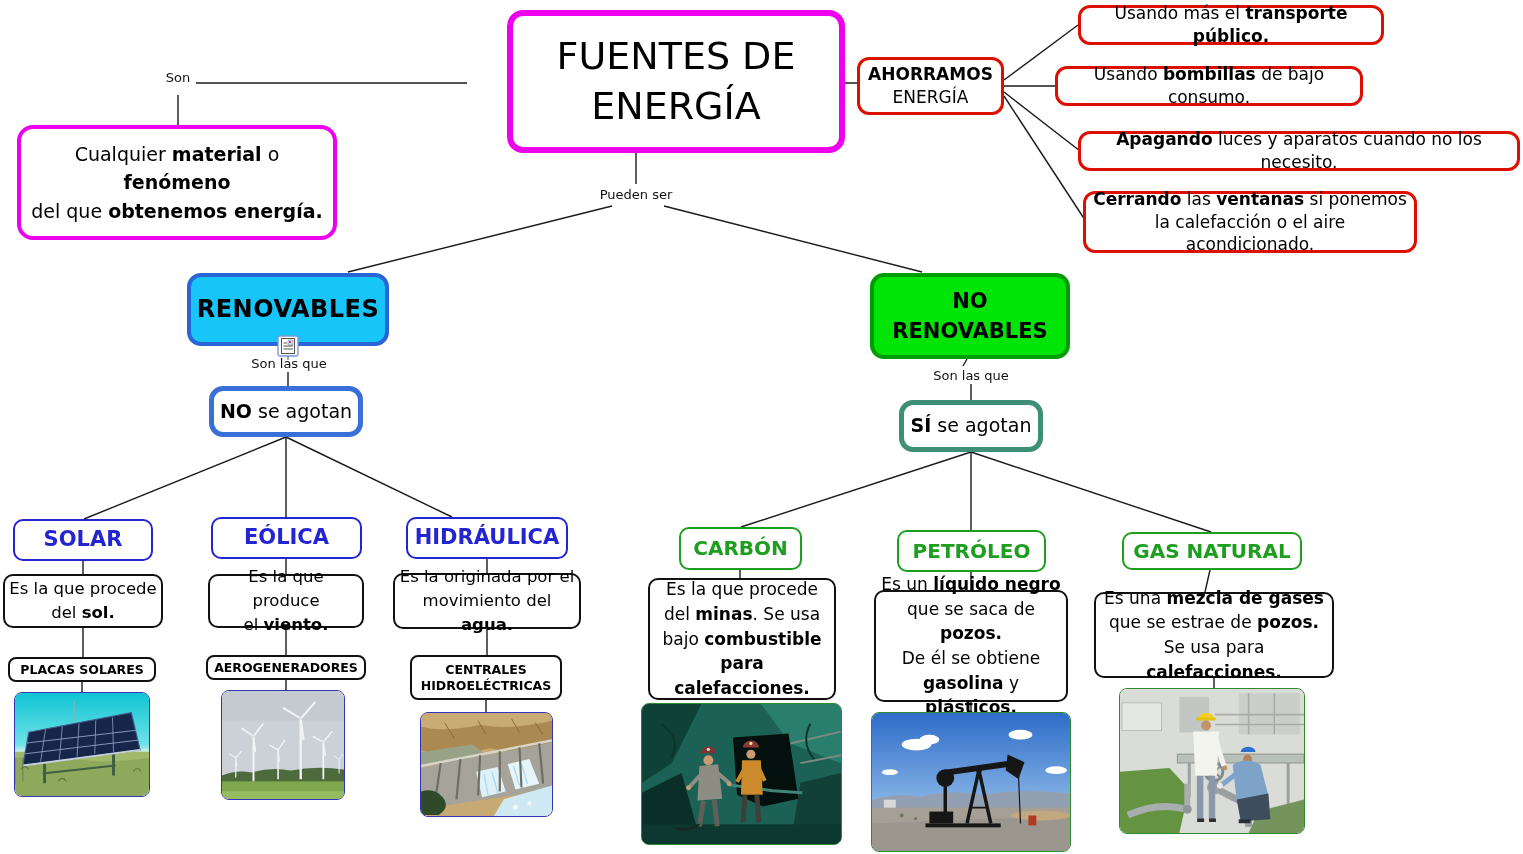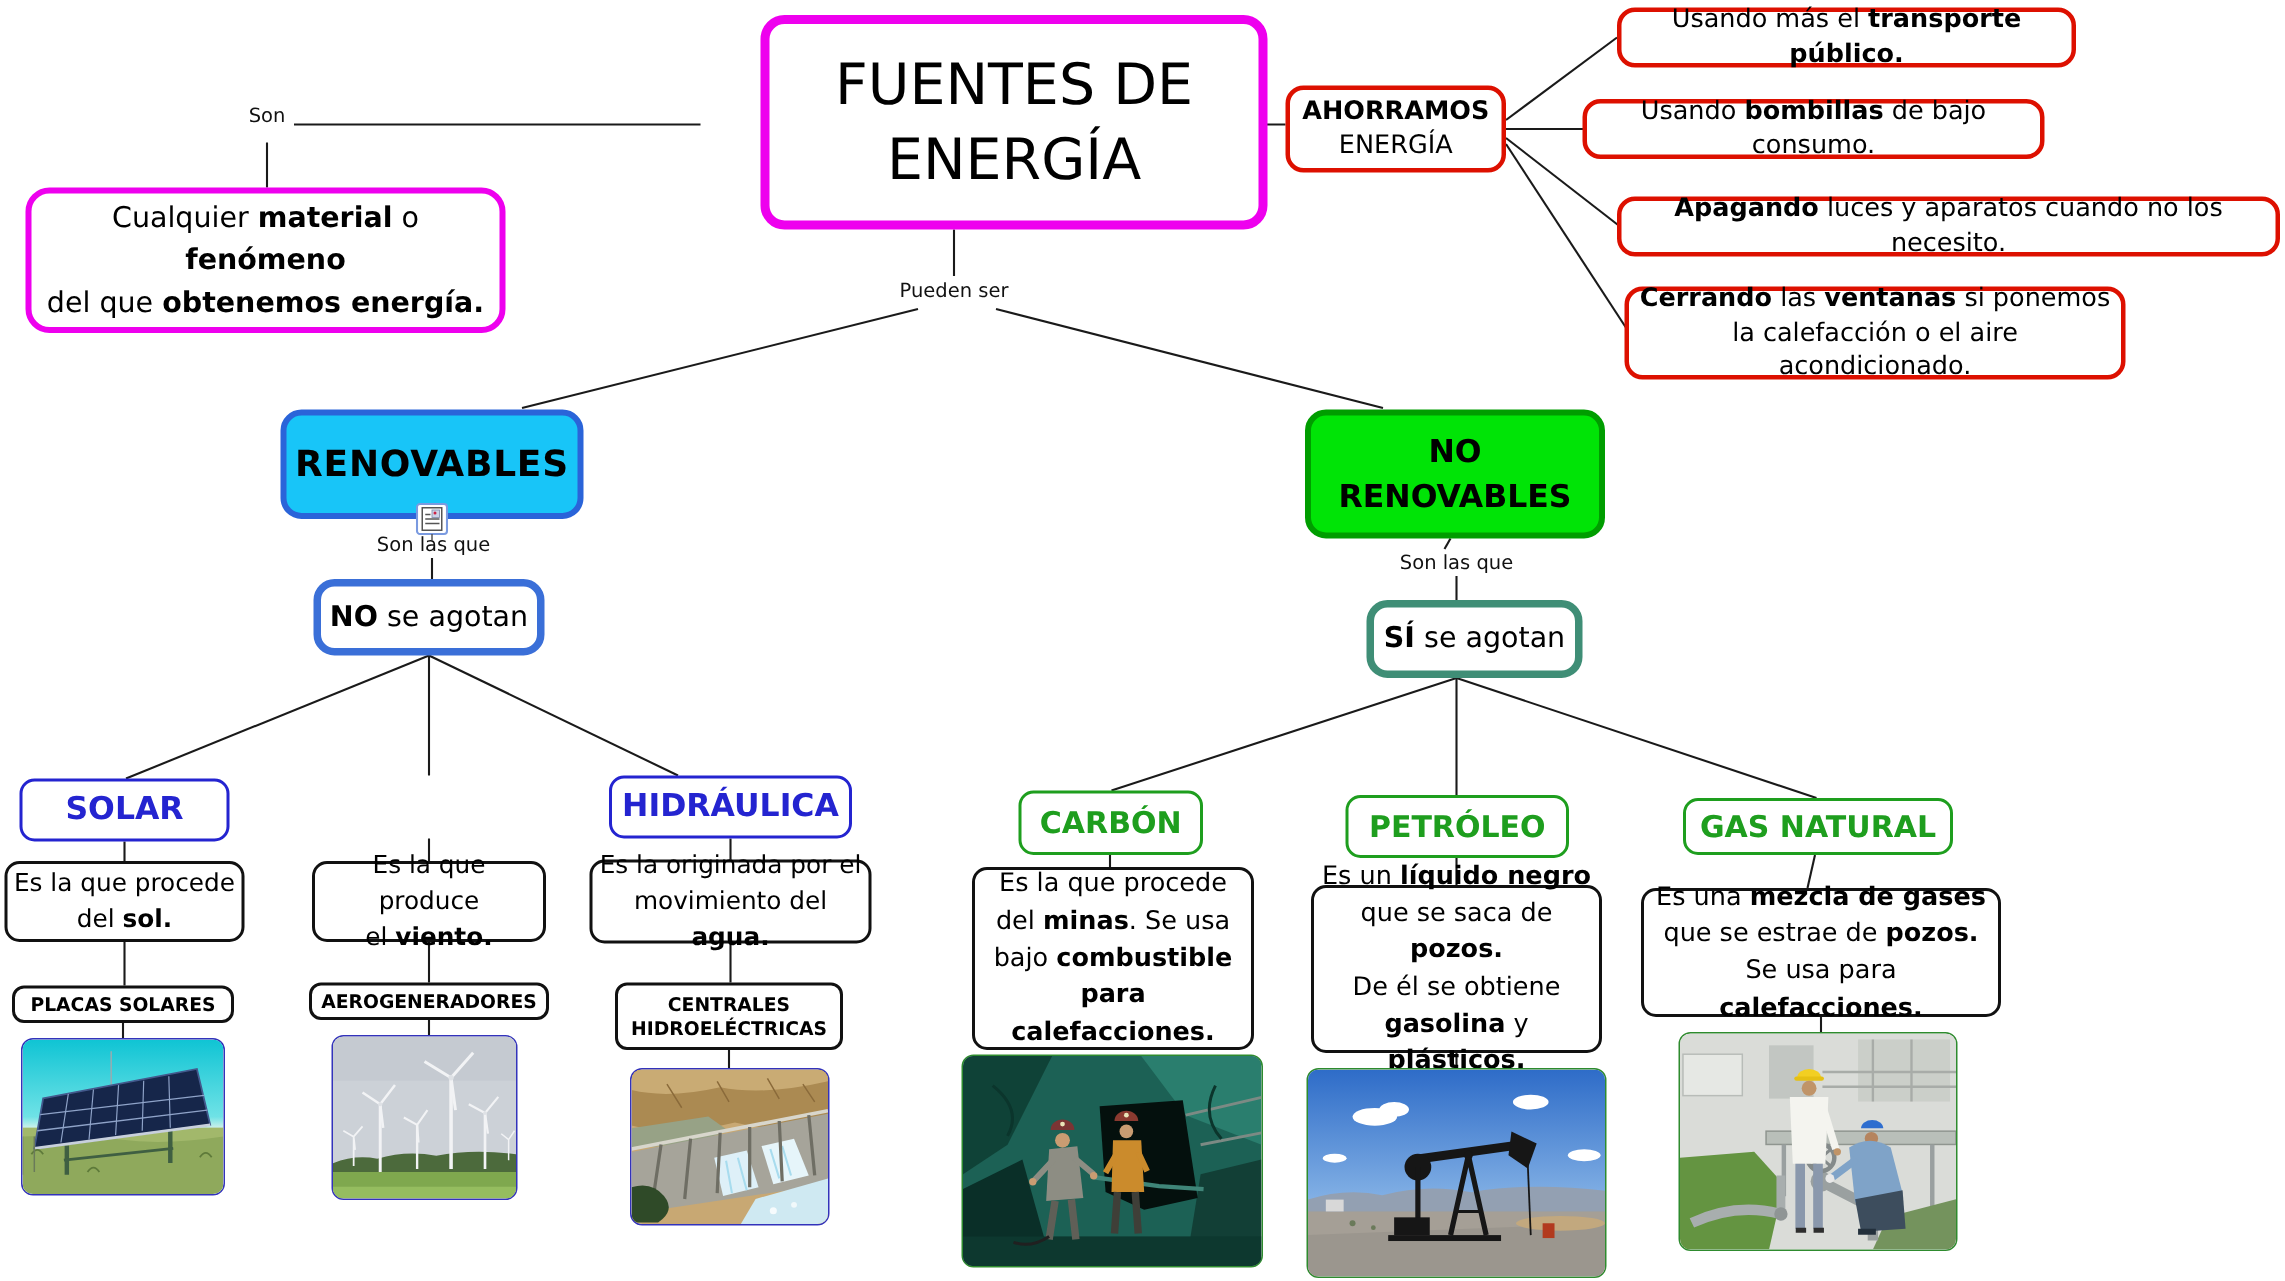--- a/index.html
+++ b/index.html
@@ -66,21 +66,21 @@
     <line class="edge" x1="740" y1="570" x2="740" y2="578"></line>
     <line class="edge" x1="971" y1="572" x2="971" y2="590"></line>
     <line class="edge" x1="971" y1="702" x2="971" y2="712"></line>
     <line class="edge" x1="1210" y1="570" x2="1205" y2="592"></line>
     <line class="edge" x1="1214" y1="678" x2="1214" y2="688"></line>
   </svg>
 
   <div class="node title-box" style="left:467px;top:10px;width:338px;height:143px;">FUENTES DE ENERGÍA</div>
 
   <div class="edge-label" style="left:178px;top:70px;">Son</div>
-  <div class="node def-box" style="left:17px;top:125px;width:320px;height:97px;">
+  <div class="node def-box" style="left:17px;top:125px;width:320px;height:115px;">
       <span><span>Cualquier </span><b>material</b><span> o </span><b>fenómeno</b><br><span>del que </span><b>obtenemos energía.</b></span>
     </div>
 
   <div class="node red-box" style="left:857px;top:57px;width:147px;height:58px;">
       <span><b>AHORRAMOS</b><br><span>ENERGÍA</span></span>
     </div>
   <div class="node red-box" style="left:1078px;top:5px;width:306px;height:40px;">
       <span><span>Usando más el </span><b>transporte público.</b></span>
     </div>
   <div class="node red-box" style="left:1055px;top:66px;width:308px;height:40px;">
@@ -108,21 +108,21 @@
   </div>
   <div class="edge-label" style="left:289px;top:356px;">Son las que</div>
   <div class="node cond-blue" style="left:209px;top:386px;width:154px;height:51px;">
       <span><b>NO</b><span> se agotan</span></span>
     </div>
 
   <div class="node green-box" style="left:870px;top:273px;width:200px;height:86px;">
       <span><b>NO</b><br><b>RENOVABLES</b></span>
     </div>
   <div class="edge-label" style="left:971px;top:368px;">Son las que</div>
-  <div class="node cond-teal" style="left:899px;top:400px;width:144px;height:52px;margin-left:12px;">
+  <div class="node cond-teal" style="left:899px;top:400px;width:144px;height:52px;">
       <span><b>SÍ</b><span> se agotan</span></span>
     </div>
 
   <div class="node blue-title" style="left:13px;top:519px;width:140px;height:42px;">SOLAR</div>
   <div class="node desc-box" style="left:3px;top:574px;width:160px;height:54px;">
       <span><span>Es la que procede</span><br><span>del </span><b>sol.</b></span>
     </div>
   <div class="node tech-box" style="left:8px;top:657px;width:148px;height:25px;">PLACAS SOLARES</div>
   <div class="img-frame blue" style="left:14px;top:692px;width:136px;height:105px;" role="img" aria-label="solar-panels-photo">
     <svg viewBox="0 0 136 105" preserveAspectRatio="none">
@@ -141,20 +141,21 @@
       <path d="M28,82 L102,74" stroke="#3f5f42" stroke-width="2"></path>
       <polygon points="14,40 118,20 127,58 8,74" fill="#16264a" stroke="#43598c" stroke-width="1.2"></polygon>
       <path d="M12,51 L123,38 M10,62 L125,48" stroke="#8fa3c8" stroke-width=".9"></path>
       <path d="M31,37 L26,70 M48,34 L45,68 M65,31 L63,65 M82,28 L81,62 M99,25 L100,60" stroke="#8fa3c8" stroke-width=".8"></path>
       <path d="M8,74 L127,58" stroke="#c8d0dc" stroke-width="2"></path>
       <path d="M6,78 Q10,72 14,78 M44,90 Q48,84 52,90 M120,80 Q124,74 128,80" stroke="#5e7a3a" stroke-width="1.2" fill="none"></path>
       <path d="M0,66 V92 M8,66 V90" stroke="#6a7a5a" stroke-width="1"></path>
     </svg>
   </div>
 
+  <div class="node blue-title" style="left:211px;top:517px;width:151px;height:42px;">EÓLICA</div>
   <div class="node desc-box" style="left:208px;top:574px;width:156px;height:54px;">
       <span><span>Es la que produce</span><br><span>el </span><b>viento.</b></span>
     </div>
   <div class="node tech-box" style="left:206px;top:655px;width:160px;height:25px;">AEROGENERADORES</div>
   <div class="img-frame blue" style="left:221px;top:690px;width:124px;height:110px;" role="img" aria-label="wind-turbines-photo">
     <svg viewBox="0 0 124 110" preserveAspectRatio="none">
       <rect width="124" height="110" fill="#ccd1d7"></rect>
       <rect width="124" height="30" fill="#c5cad1"></rect>
       <path d="M0,86 Q15,80 30,83 Q50,77 70,81 Q95,76 124,80 V96 H0 Z" fill="#4c6a3c"></path>
       <rect y="92" width="124" height="18" fill="#7fa84e"></rect>

